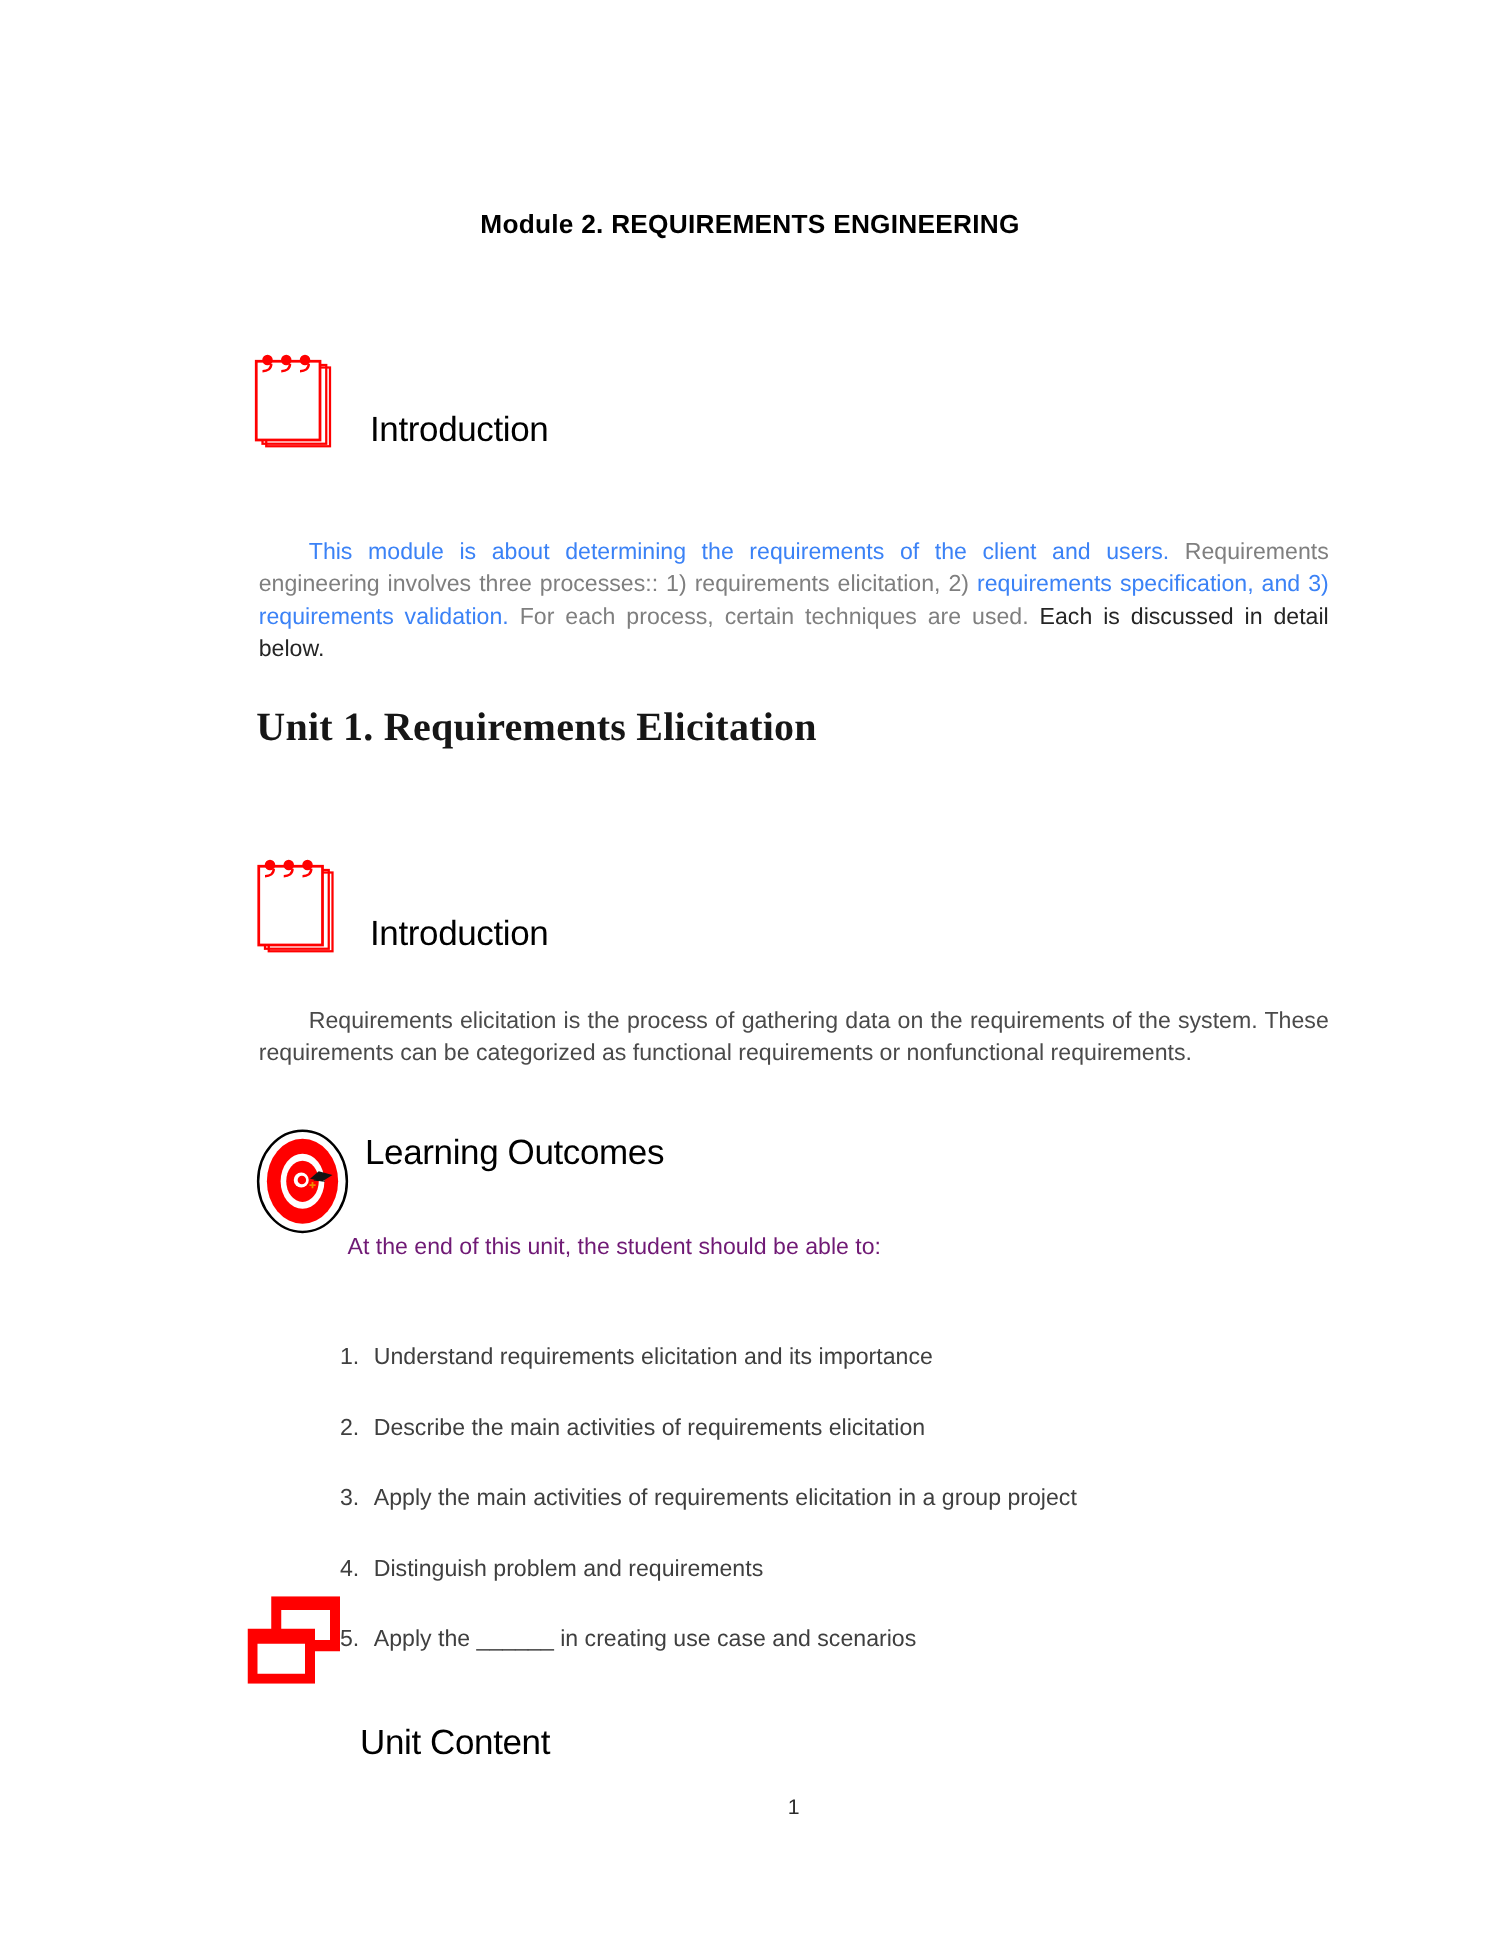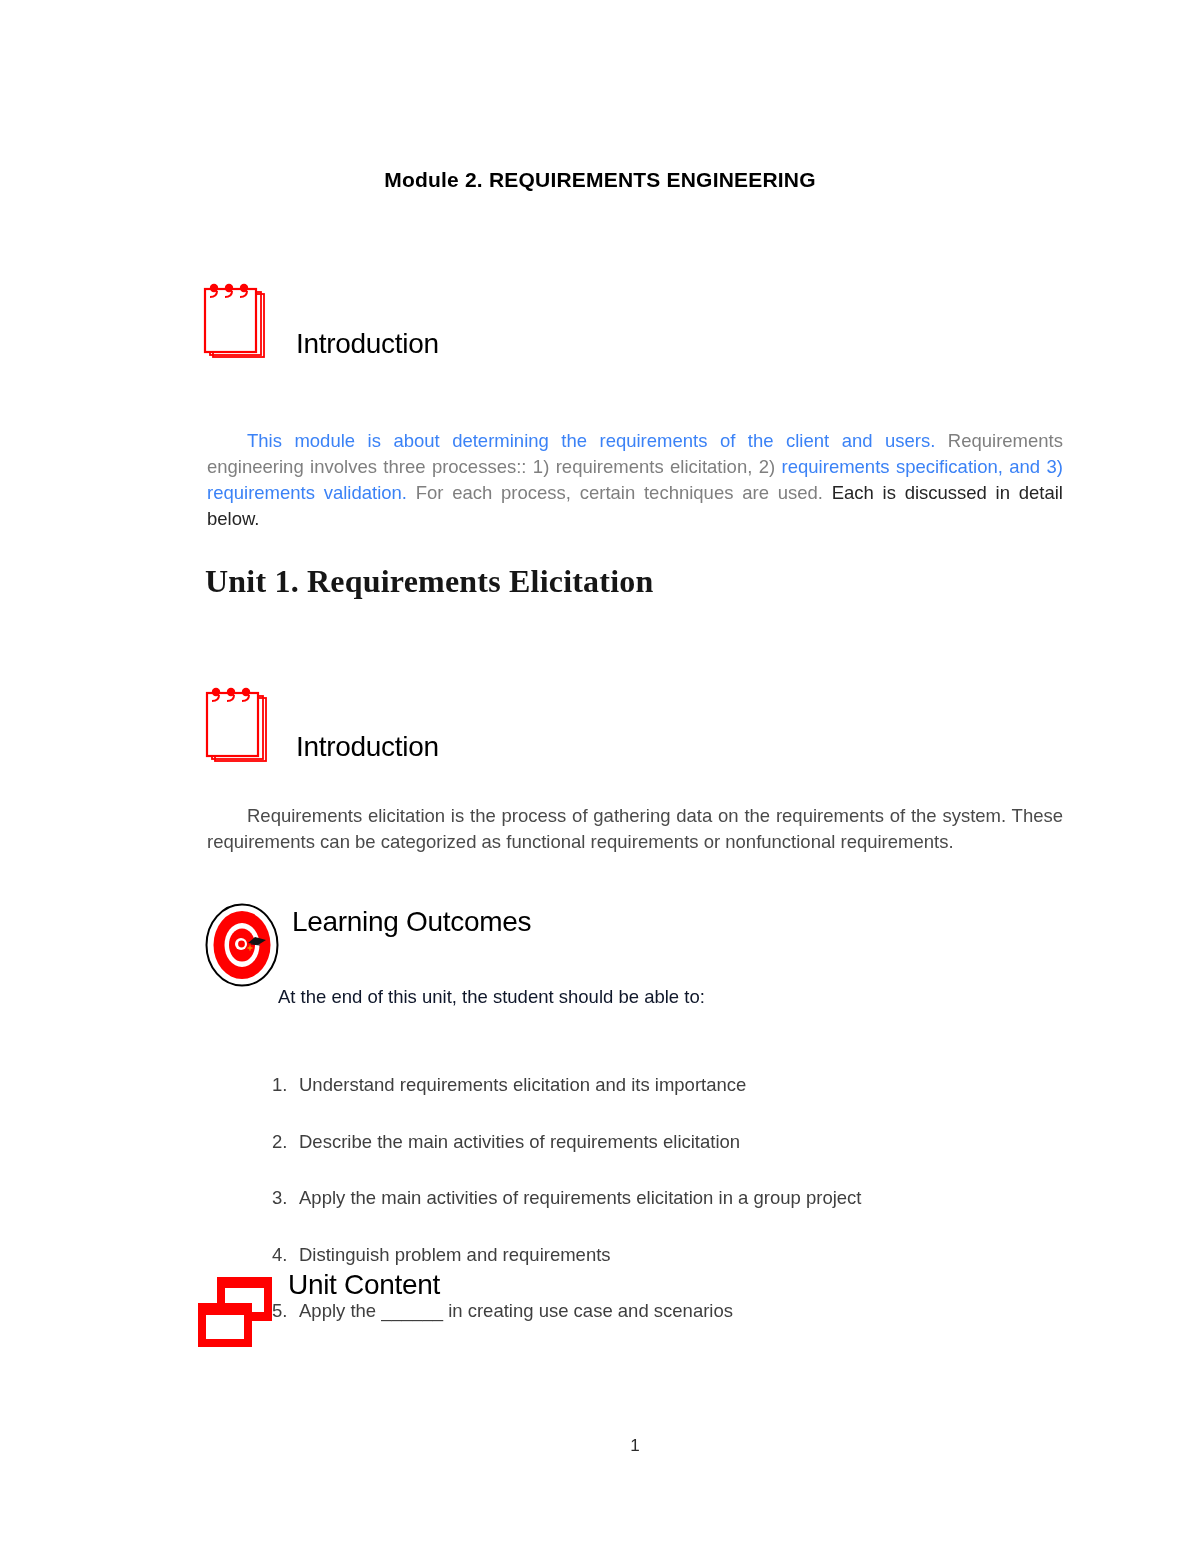--- a/index.html
+++ b/index.html
@@ -41,21 +41,21 @@
   .unit-heading {
     left: 205px; top: 562px;
     font-family: "Liberation Serif", serif;
     font-size: 32px; font-weight: 700; color: #161616;
     line-height: 1.2; letter-spacing: 0.2px;
     white-space: nowrap;
   }
 
   .lead-line {
     left: 278px; top: 986px;
-    font-size: 18.5px; color: #0f172a;
+    font-size: 18.5px; color: #701a75;
     white-space: nowrap;
   }
 
   .outcome-list {
     left: 272px; top: 1042px; width: 790px;
     list-style: none;
     counter-reset: oc;
   }
   .outcome-list li {
     position: relative;
@@ -145,15 +145,15 @@
 </ol>
 
 <span class="abs icon-box" style="left:198px; top:1277px;">
   <svg width="76" height="70" viewBox="0 0 76 70">
     <rect x="19" y="0" width="55" height="44" fill="#ff0000"></rect>
     <rect x="27" y="11" width="39" height="24" fill="#ffffff"></rect>
     <rect x="0" y="26" width="54" height="44" fill="#ff0000"></rect>
     <rect x="8" y="38" width="38" height="24" fill="#ffffff"></rect>
   </svg>
 </span>
-<div class="abs section-heading" style="left:288px; top:1271px;">Unit Content</div>
+<div class="abs section-heading" style="left:288px; top:1380px;">Unit Content</div>
 
 <div class="abs page-number">1</div>
 
 </body></html>

